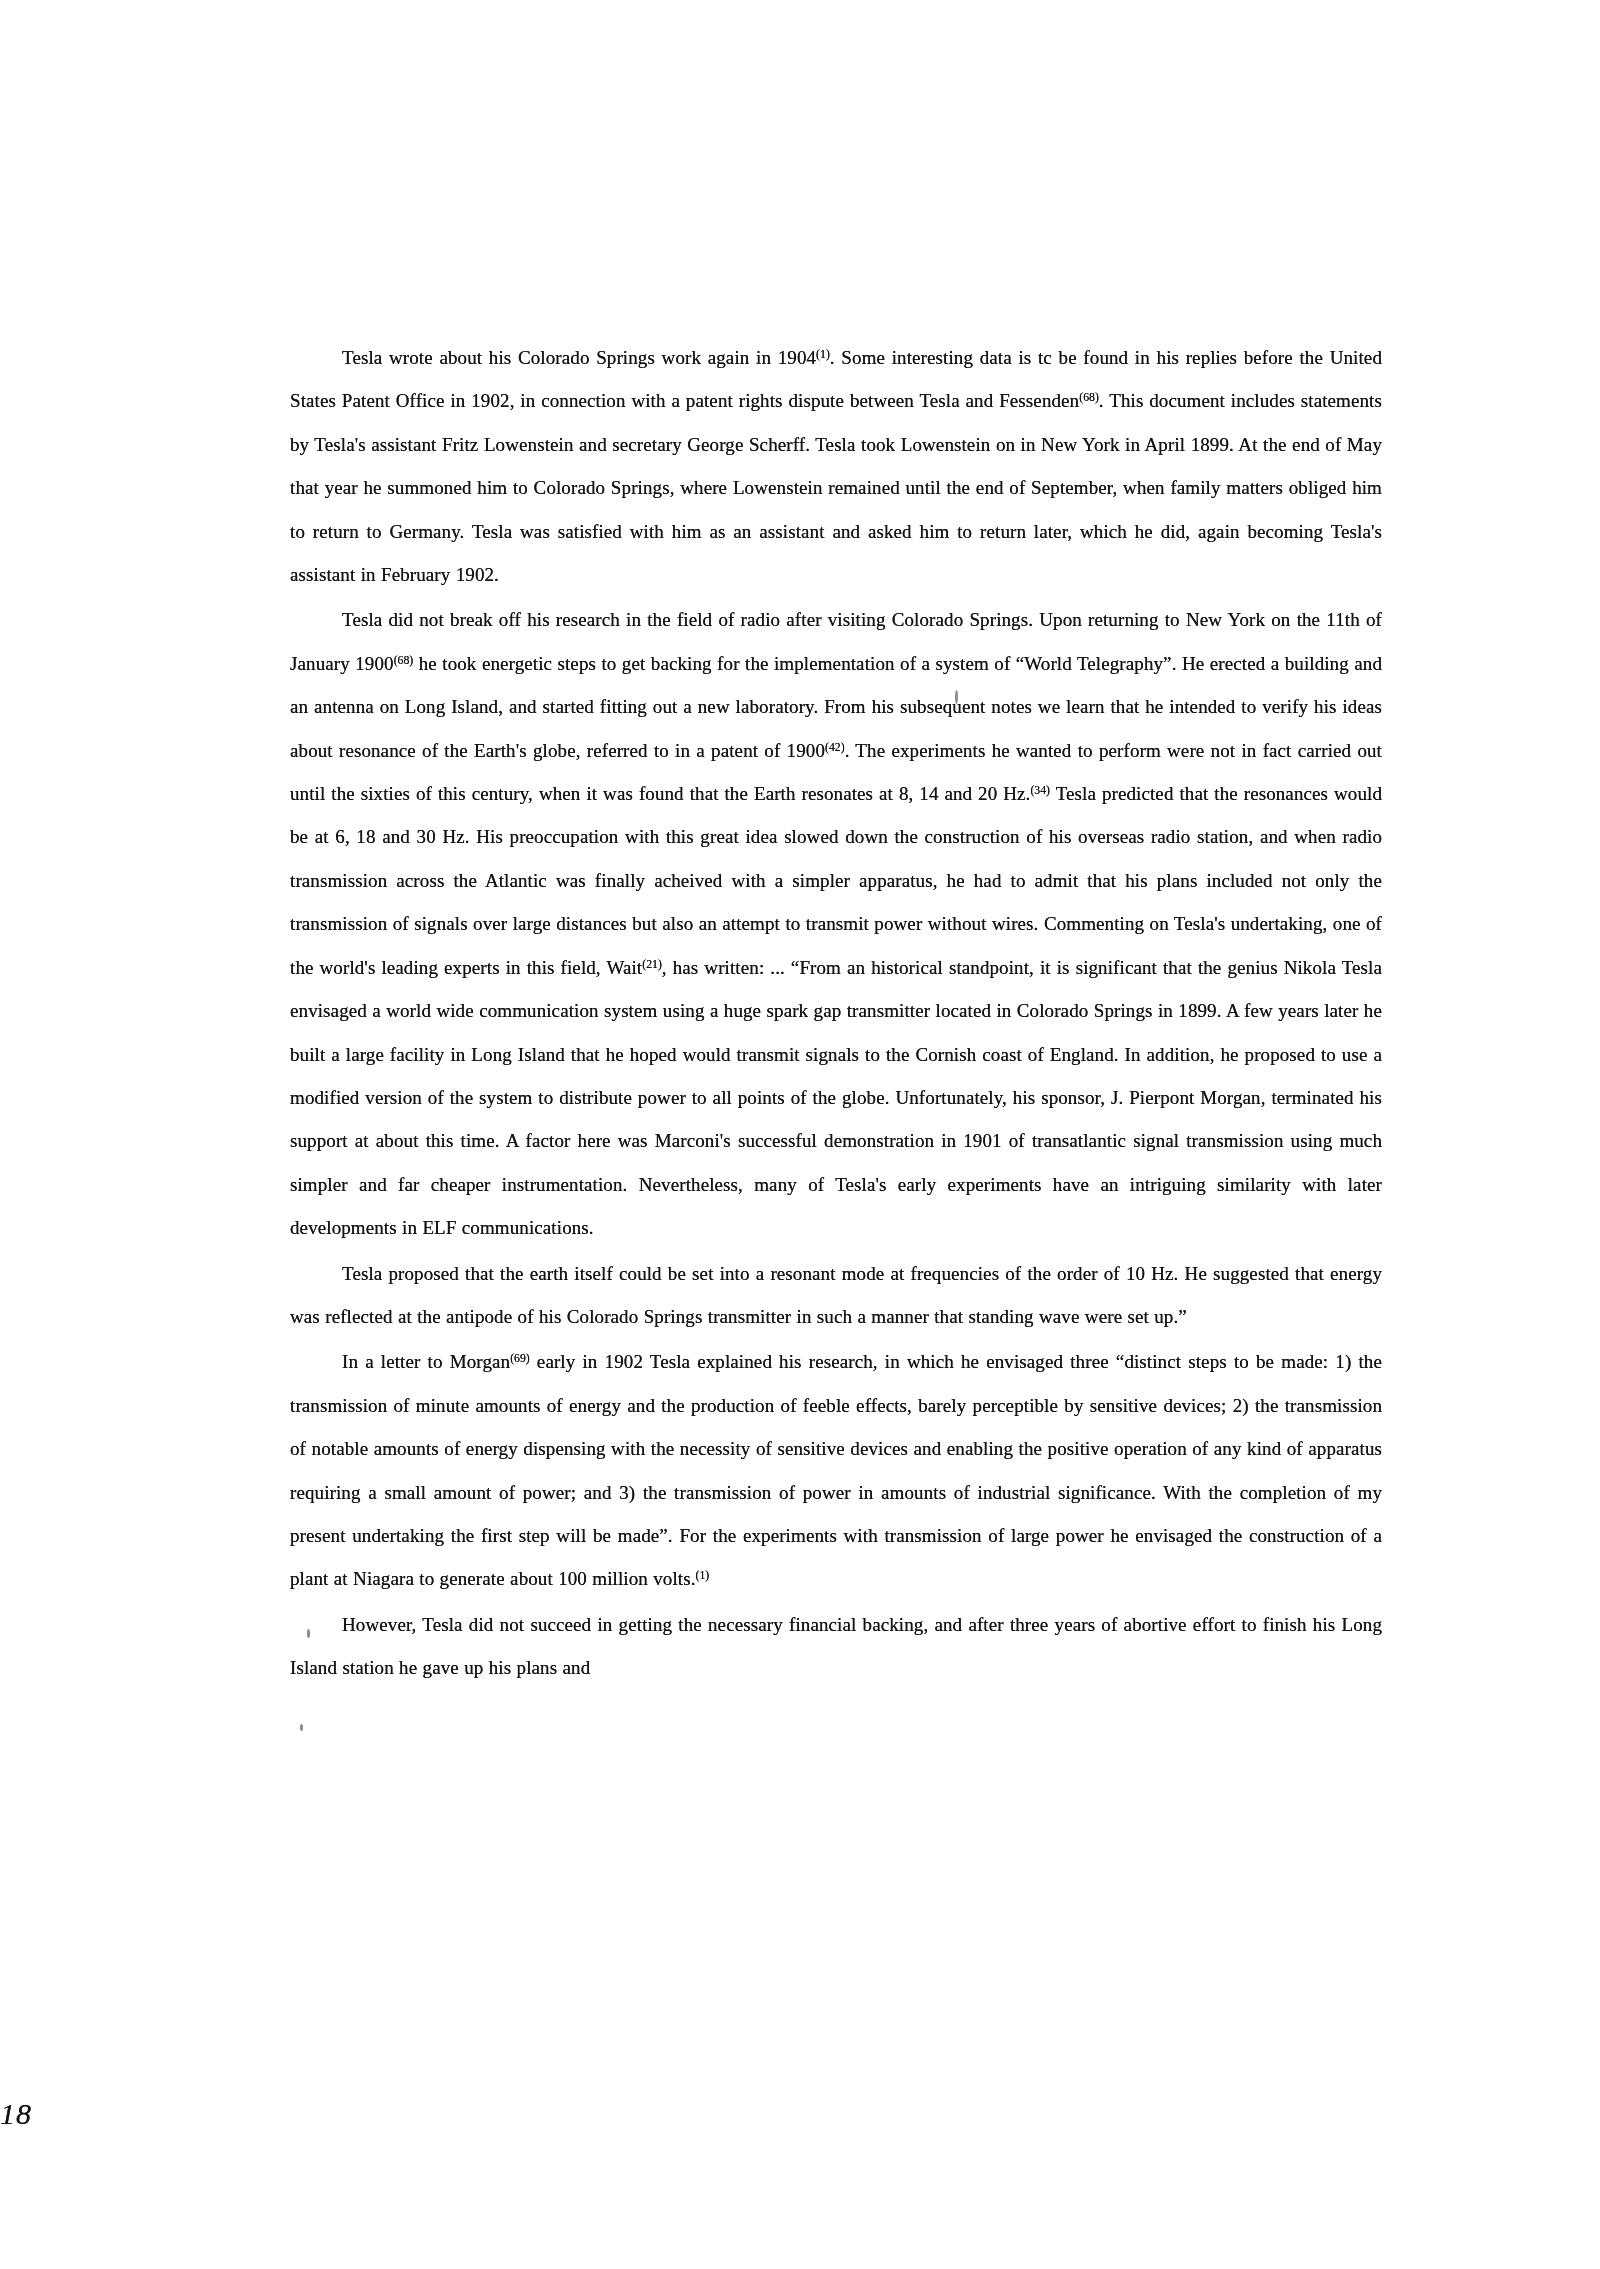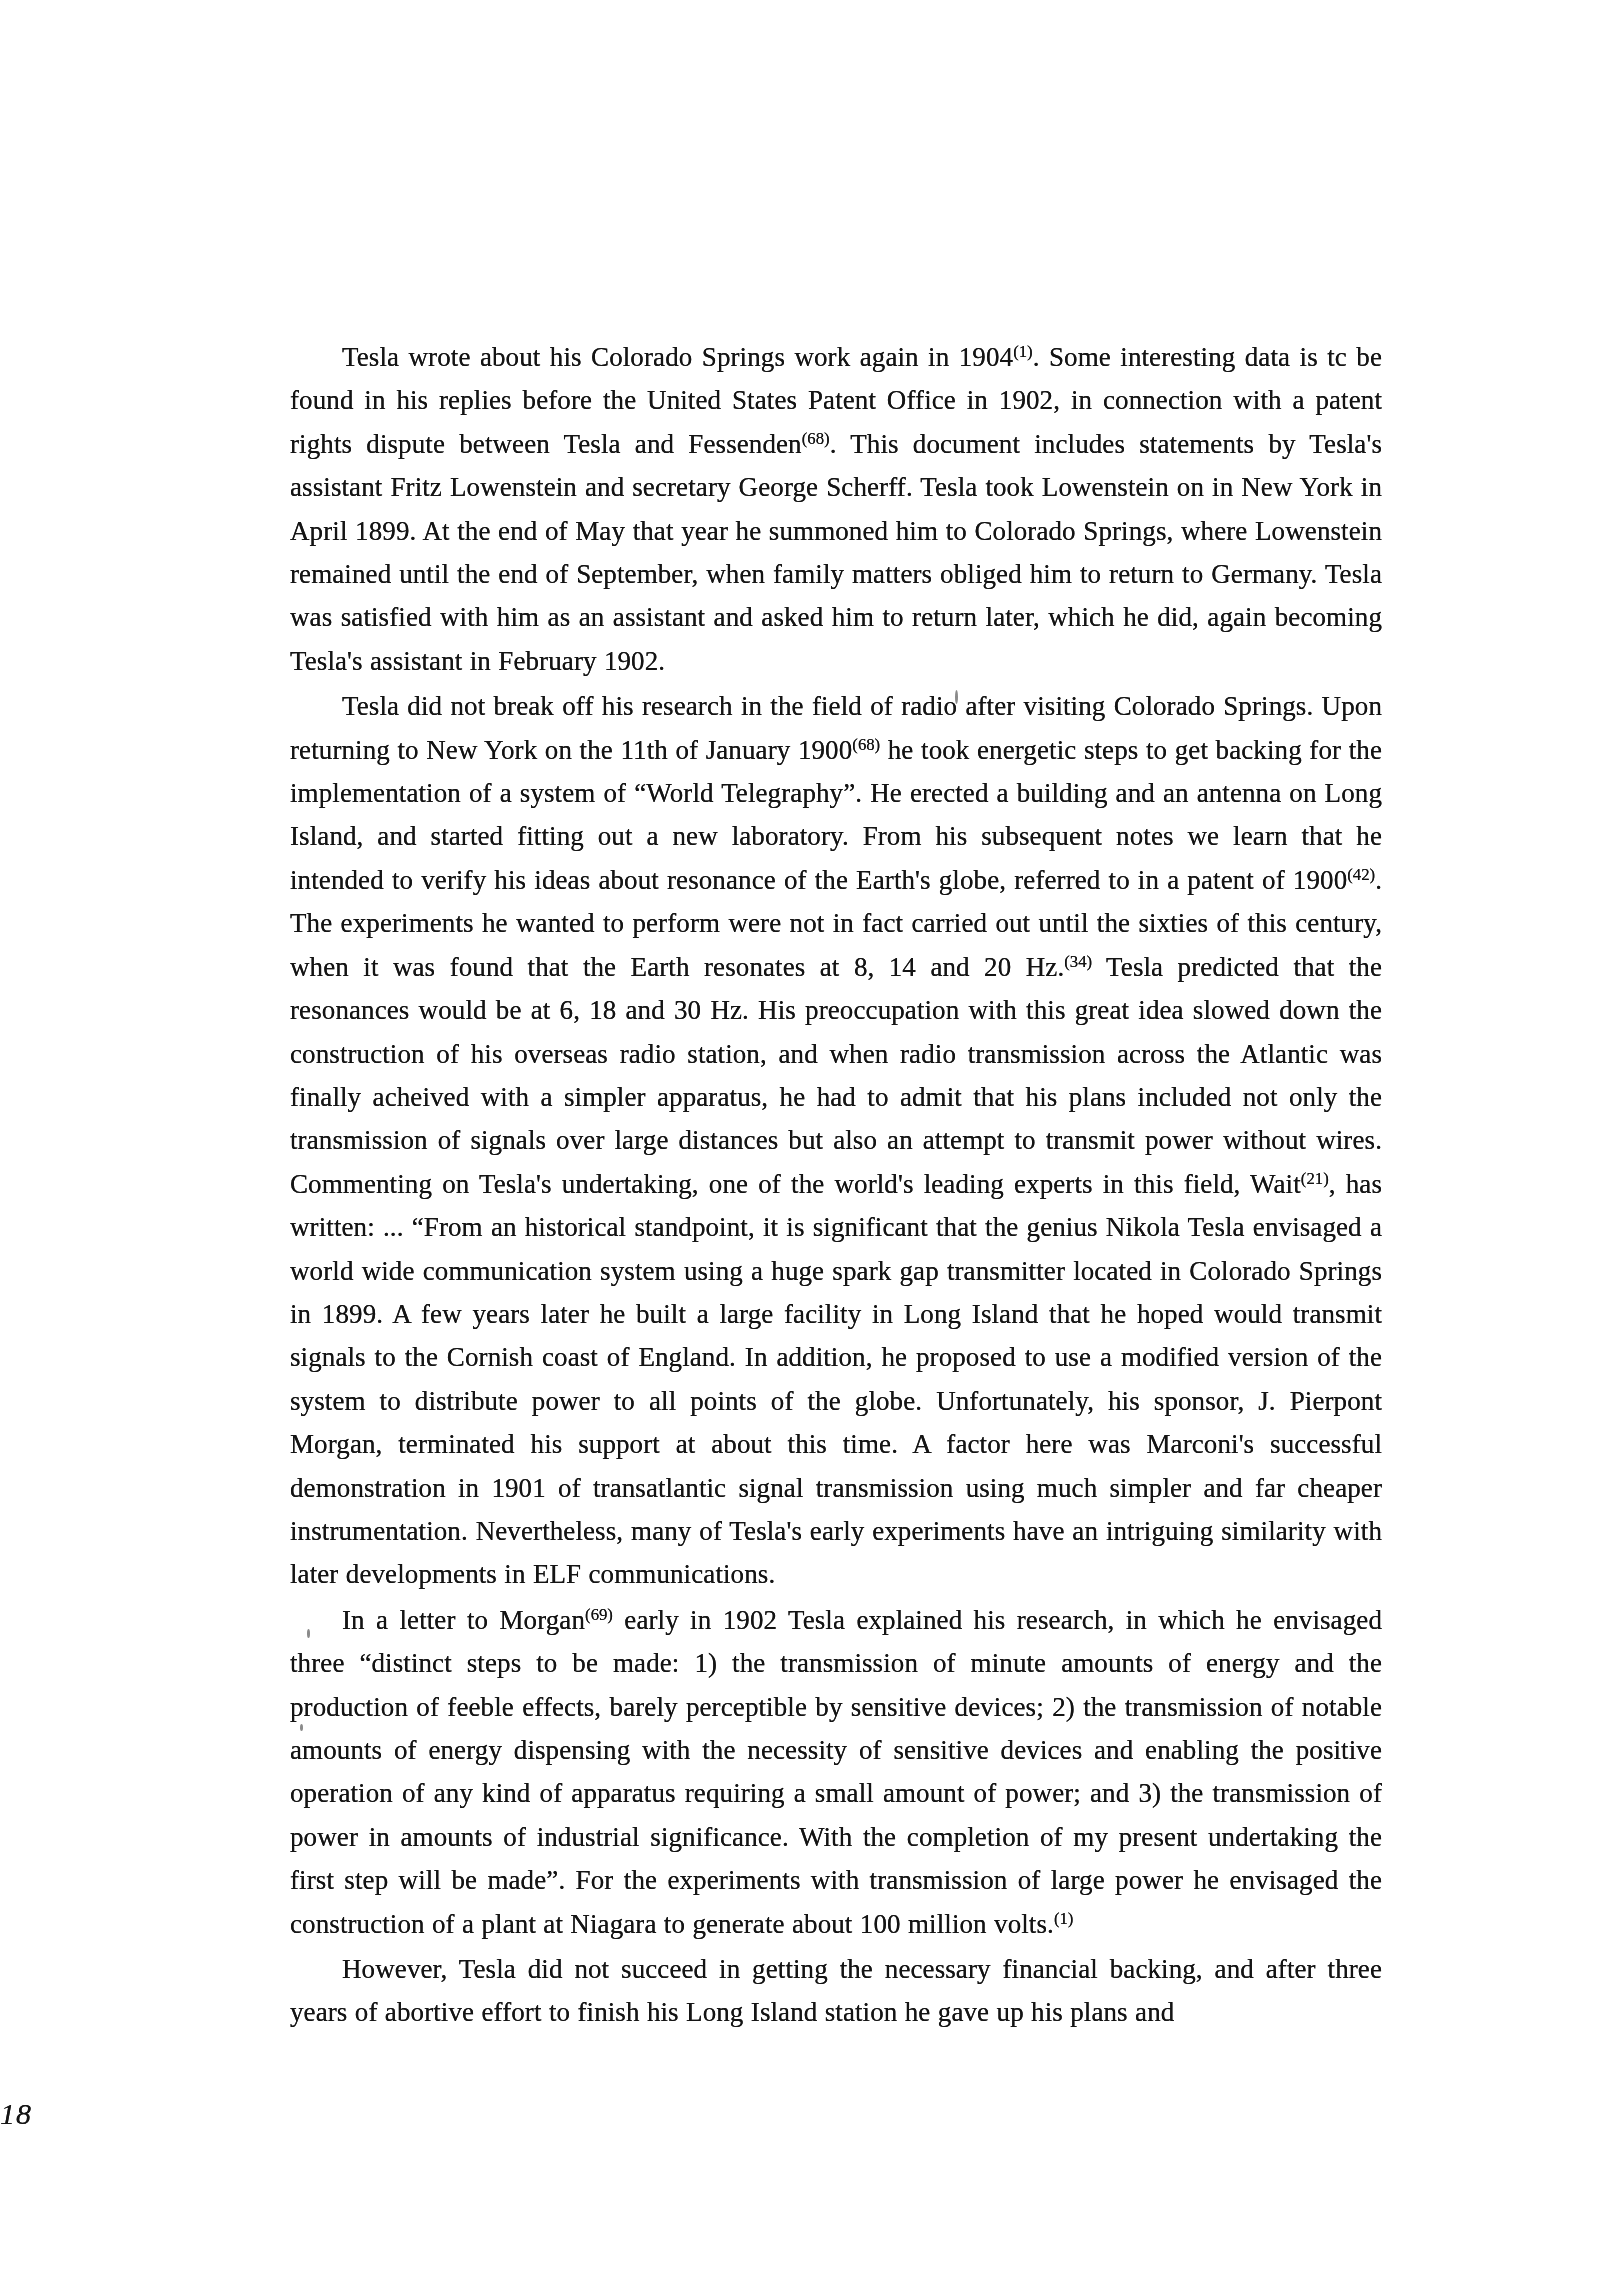--- a/index.html
+++ b/index.html
@@ -28,21 +28,21 @@
     position: absolute;
     left: 290px;
     top: 336px;
     width: 1092px;
   }
 
   p.body-par {
     margin: 0;
     text-align: justify;
     text-justify: inter-word;
-    font-size: 27px;
+    font-size: 19px;
     line-height: 43.4px;
     letter-spacing: 0.1px;
     word-spacing: 0.5px;
     text-indent: 52px;
     color: #141414;
     -webkit-font-smoothing: none;
   }
 
   p.body-par + p.body-par {
     margin-top: 2px;
@@ -82,20 +82,21 @@
   }
 </style>
 </head>
 <body>
 
 <div class="page">
 
   <div class="text-column">
     <p class="body-par ink">Tesla wrote about his Colorado Springs work again in 1904<sup class="ref">(1)</sup>. Some interesting data is tc be found in his replies before the United States Patent Office in 1902, in connection with a patent rights dispute between Tesla and Fessenden<sup class="ref">(68)</sup>. This document includes statements by Tesla's assistant Fritz Lowenstein and secretary George Scherff. Tesla took Lowenstein on in New York in April 1899. At the end of May that year he summoned him to Colorado Springs, where Lowenstein remained until the end of September, when family matters obliged him to return to Germany. Tesla was satisfied with him as an assistant and asked him to return later, which he did, again becoming Tesla's assistant in February 1902.</p>
     <p class="body-par ink">Tesla did not break off his research in the field of radio after visiting Colorado Springs. Upon returning to New York on the 11th of January 1900<sup class="ref">(68)</sup> he took energetic steps to get backing for the implementation of a system of “World Telegraphy”. He erected a building and an antenna on Long Island, and started fitting out a new laboratory. From his subsequent notes we learn that he intended to verify his ideas about resonance of the Earth's globe, referred to in a patent of 1900<sup class="ref">(42)</sup>. The experiments he wanted to perform were not in fact carried out until the sixties of this century, when it was found that the Earth resonates at 8, 14 and 20 Hz.<sup class="ref">(34)</sup> Tesla predicted that the resonances would be at 6, 18 and 30 Hz. His preoccupation with this great idea slowed down the construction of his overseas radio station, and when radio transmission across the Atlantic was finally acheived with a simpler apparatus, he had to admit that his plans included not only the transmission of signals over large distances but also an attempt to transmit power without wires. Commenting on Tesla's undertaking, one of the world's leading experts in this field, Wait<sup class="ref">(21)</sup>, has written: ... “From an historical standpoint, it is significant that the genius Nikola Tesla envisaged a world wide communication system using a huge spark gap transmitter located in Colorado Springs in 1899. A few years later he built a large facility in Long Island that he hoped would transmit signals to the Cornish coast of England. In addition, he proposed to use a modified version of the system to distribute power to all points of the globe. Unfortunately, his sponsor, J. Pierpont Morgan, terminated his support at about this time. A factor here was Marconi's successful demonstration in 1901 of transatlantic signal transmission using much simpler and far cheaper instrumentation. Nevertheless, many of Tesla's early experiments have an intriguing similarity with later developments in ELF communications.</p>
+    <p class="body-par ink">Tesla proposed that the earth itself could be set into a resonant mode at frequencies of the order of 10 Hz. He suggested that energy was reflected at the antipode of his Colorado Springs transmitter in such a manner that standing wave were set up.”</p>
     <p class="body-par ink">In a letter to Morgan<sup class="ref">(69)</sup> early in 1902 Tesla explained his research, in which he envisaged three “distinct steps to be made: 1) the transmission of minute amounts of energy and the production of feeble effects, barely perceptible by sensitive devices; 2) the transmission of notable amounts of energy dispensing with the necessity of sensitive devices and enabling the positive operation of any kind of apparatus requiring a small amount of power; and 3) the transmission of power in amounts of industrial significance. With the completion of my present undertaking the first step will be made”. For the experiments with transmission of large power he envisaged the construction of a plant at Niagara to generate about 100 million volts.<sup class="ref">(1)</sup></p>
     <p class="body-par ink">However, Tesla did not succeed in getting the necessary financial backing, and after three years of abortive effort to finish his Long Island station he gave up his plans and</p>
   </div>
 
   <div class="page-number ink">18</div>
 
   <span class="speck" style="left:307px; top:1629px; width:3px; height:9px;"></span>
   <span class="speck" style="left:955px; top:690px; width:3px; height:14px;"></span>
   <span class="speck" style="left:300px; top:1724px; width:3px; height:7px;"></span>
 

